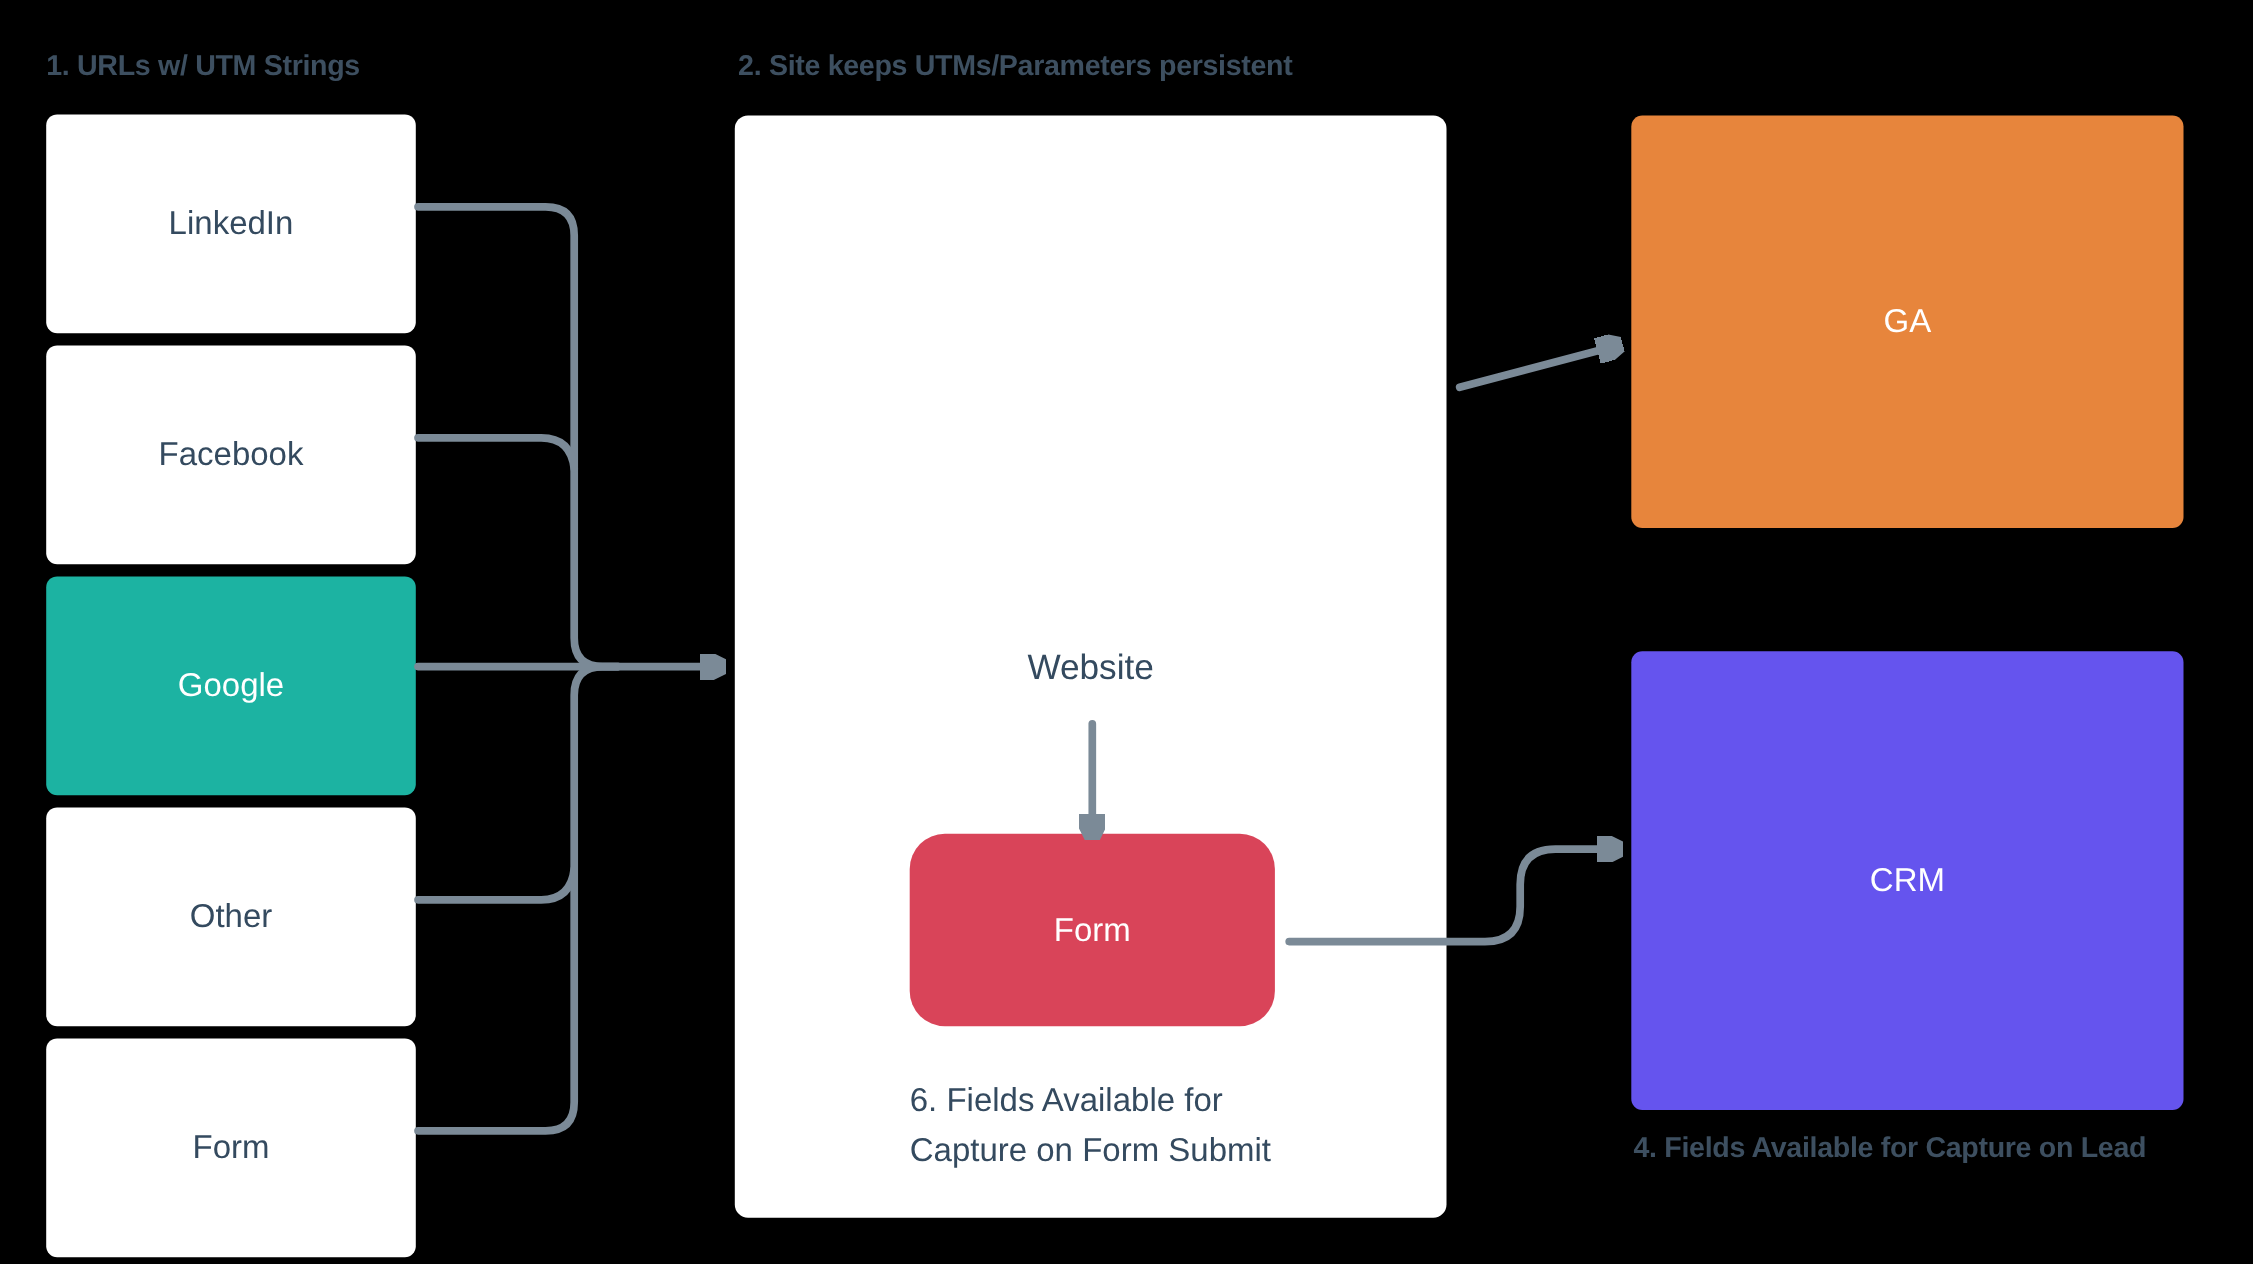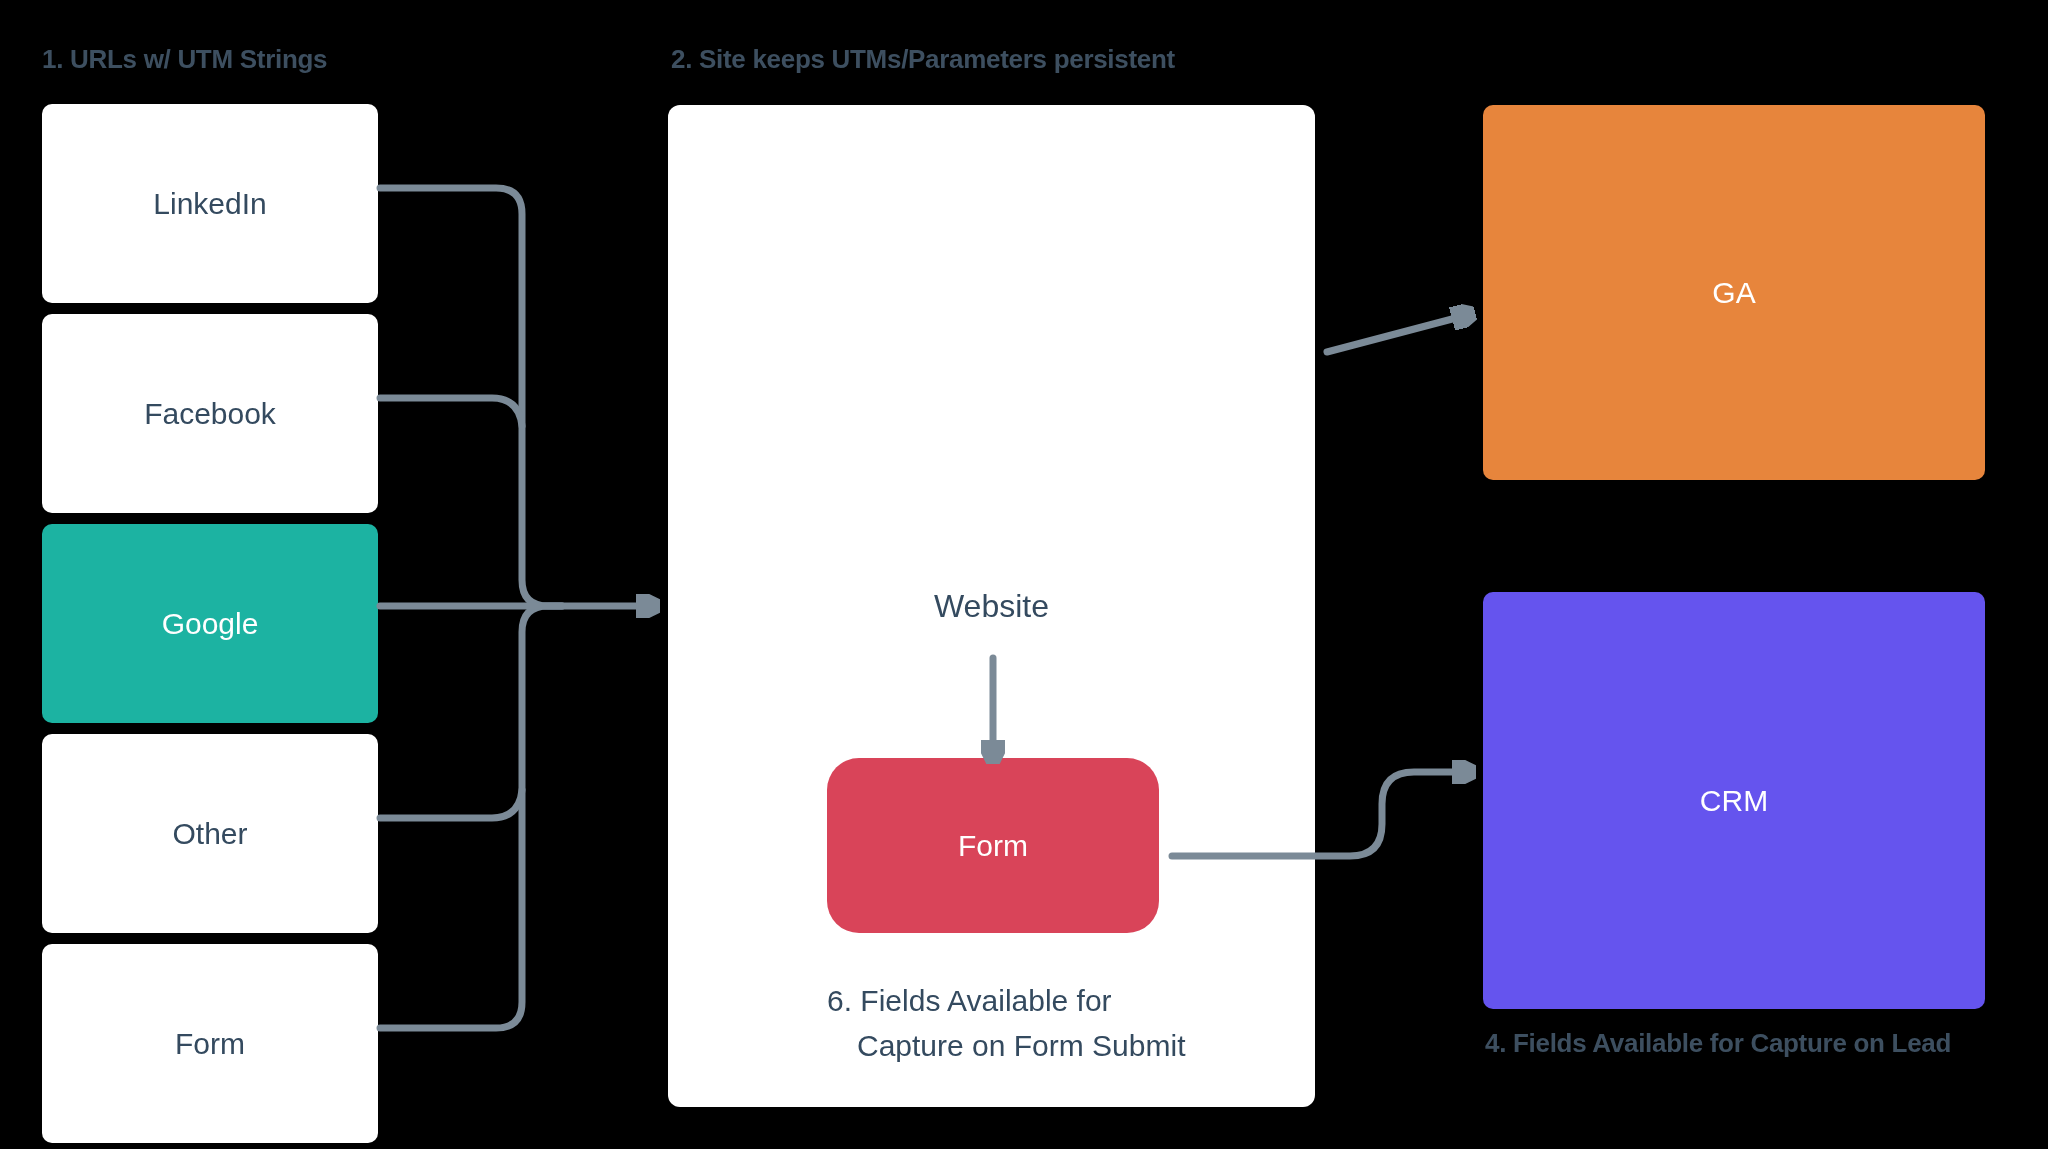--- a/index.html
+++ b/index.html
@@ -39,21 +39,21 @@
     position:absolute;left:668px;top:588px;width:647px;
     text-align:center;font-size:32px;color:var(--label_text,#344a5f);
   }
   #form-box{left:827px;top:758px;width:332px;height:175px;border-radius:32px;}
   .caption3{
     position:absolute;left:827px;width:400px;
     font-size:30px;line-height:45px;color:var(--label_text,#344a5f);
     white-space:nowrap;
   }
   #caption3-line1{top:978px;}
-  #caption3-line2{top:1023px;margin-left:30px;}
+  #caption3-line2{top:1023px;}
   #ga-box{left:1483px;top:105px;width:502px;height:375px;}
   #crm-box{left:1483px;top:564px;width:502px;height:417px;margin-top:28px;}
   #caption4{left:1485px;top:1028px;}
   #connector-layer{
     position:absolute;left:0;top:0;width:2048px;height:1149px;
     pointer-events:none;
   }
   #connector-layer path{
     stroke:var(--connector_gray,#7b8a97);
     stroke-width:7;fill:none;

